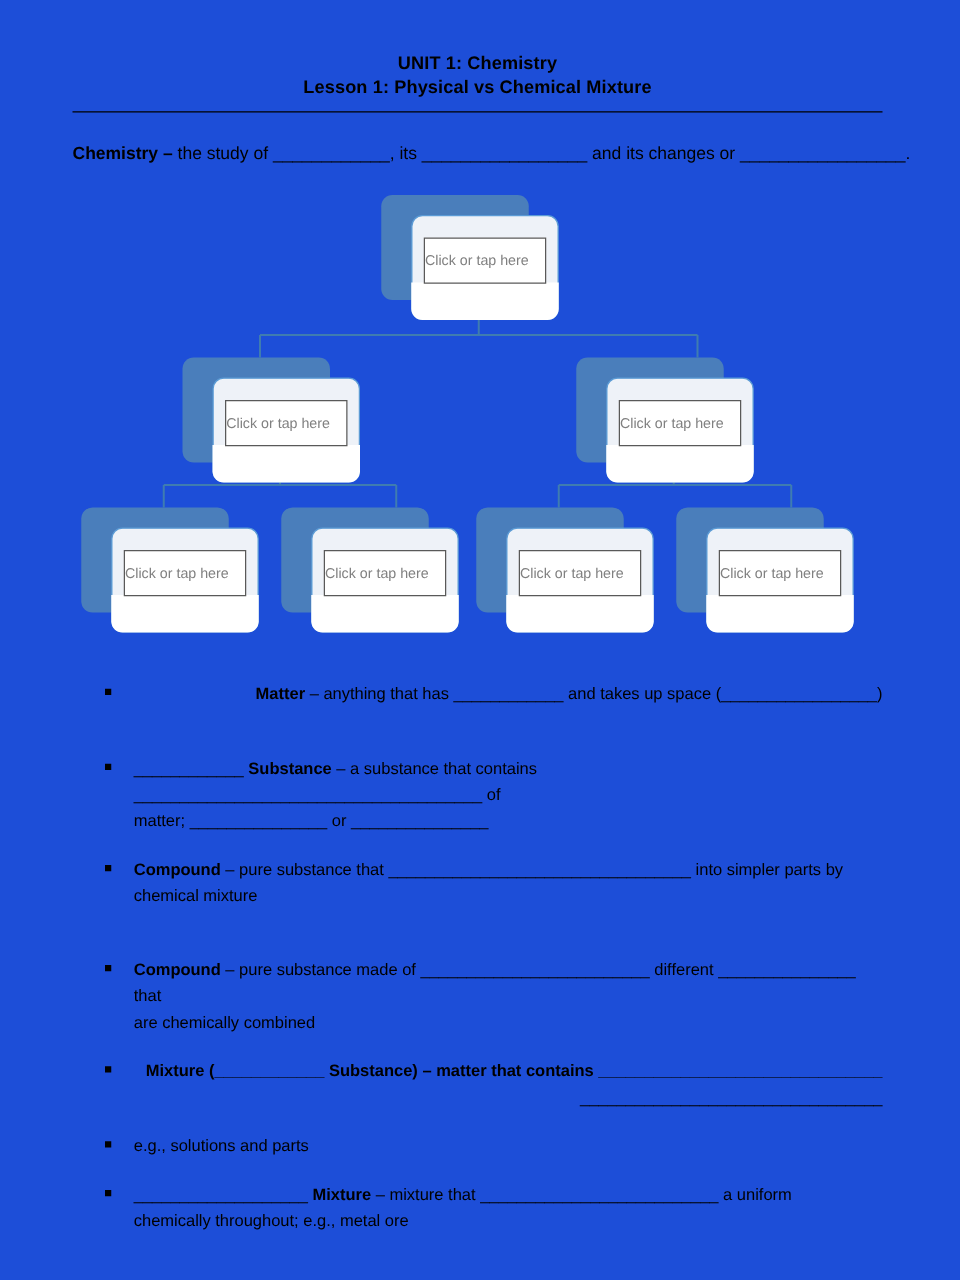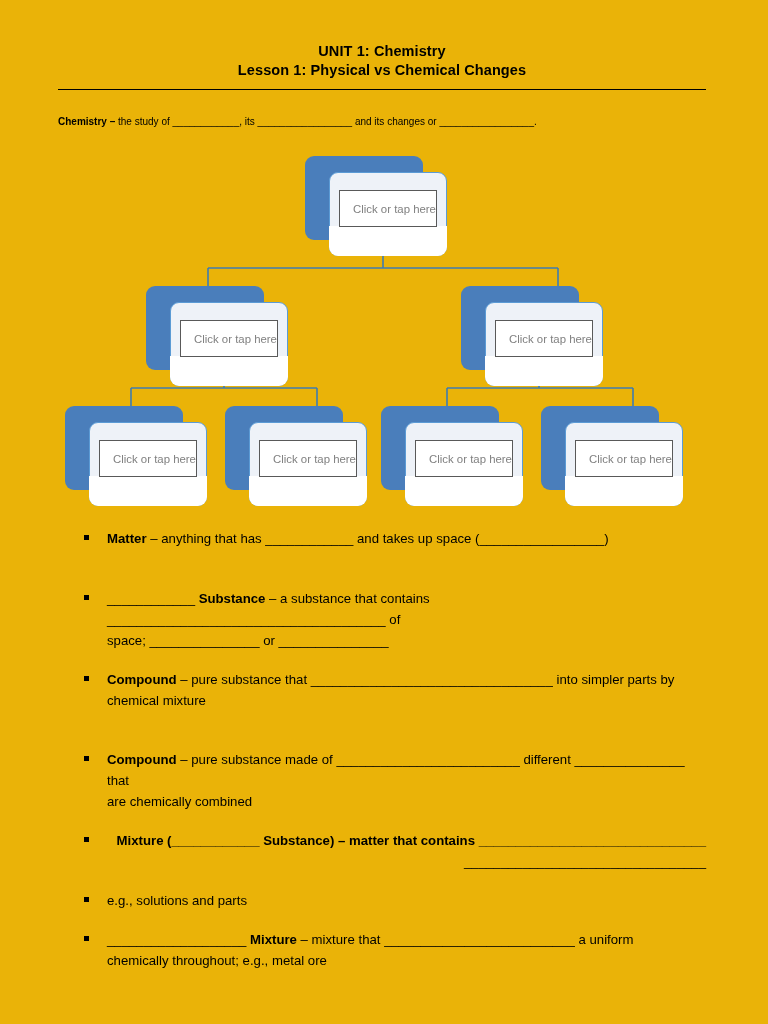--- a/index.html
+++ b/index.html
@@ -14,21 +14,21 @@
     font-family: "Liberation Sans", sans-serif;
     color: #000000;
     overflow: hidden;
   }
 
   .page {
     position: absolute;
     left: 0; top: 0;
     width: 768px;
     height: 1024px;
-    background: #eab308;
+    background: #1d4ed8;
   }
 
   
   .header {
     position: absolute;
     left: 58px;
     top: 42px;
     width: 648px;
     text-align: center;
   }
@@ -46,21 +46,21 @@
     height: 0;
     border-top: 1.6px solid #000;
   }
 
   
   .intro {
     position: absolute;
     left: 58px;
     top: 112px;
     width: 660px;
-    font-size: 10px;
+    font-size: 14px;
     line-height: 20px;
     white-space: nowrap;
   }
   .intro b { font-weight: bold; }
 
   
   .diagram {
     position: absolute;
     left: 0;
     top: 140px;
@@ -117,21 +117,21 @@
     height: 37px;
     background: #ffffff;
     border: 1.6px solid #595959;
     box-sizing: border-box;
     display: flex;
     align-items: center;
     z-index: 4;
   }
   .node .field span {
     display: block;
-    padding-left: 13px;
+    padding-left: 0;
     font-size: 11.4px;
     color: #808080;
     font-family: "Liberation Sans", sans-serif;
     white-space: nowrap;
   }
 
   
   .deflist {
     position: absolute;
     left: 58px;
@@ -155,21 +155,21 @@
   .defitem b { font-weight: bold; }
   .defitem .txt { display: block; }
 </style>
 </head>
 <body>
 
 <div class="page">
 
   <div class="header">
     <div class="header-line">UNIT 1: Chemistry</div>
-    <div class="header-line">Lesson 1: Physical vs Chemical Changes</div>
+    <div class="header-line">Lesson 1: Physical vs Chemical Mixture</div>
   </div>
   <div class="header-rule"></div>
 
   <div class="intro">
     <b>Chemistry – </b><span> the study of ____________, its _________________ and its changes or _________________.</span>
   </div>
 
   <div class="diagram">
 
     <svg class="connectors" viewBox="0 0 768 372" width="768" height="372" xmlns="http://www.w3.org/2000/svg">
@@ -247,29 +247,29 @@
       <div class="front-rect"></div>
       <div class="field">
         <span>Click or tap here</span>
       </div>
     </div>
 
   </div>
 
   <div class="deflist">
 
-    <div class="defitem" style="margin-top:0px;">
+    <div class="defitem" style="margin-top:16px;text-align:right;">
       <span class="bullet"></span>
       <span class="txt"><b>Matter</b><span> – anything that has ____________ and takes up space (_________________)</span></span>
     </div>
 
     <div class="defitem" style="margin-top:39px;">
       <span class="bullet"></span>
       <span class="txt"><span>____________ </span><b>Substance</b><span> – a substance that contains ______________________________________ of</span></span>
-      <span class="txt">space; _______________ or _______________</span>
+      <span class="txt">matter; _______________ or _______________</span>
     </div>
 
     <div class="defitem" style="margin-top:18px;">
       <span class="bullet"></span>
       <span class="txt"><b>Compound</b><span> – pure substance that _________________________________ into simpler parts by</span></span>
       <span class="txt">chemical mixture</span>
     </div>
 
     <div class="defitem" style="margin-top:38px;">
       <span class="bullet"></span>

